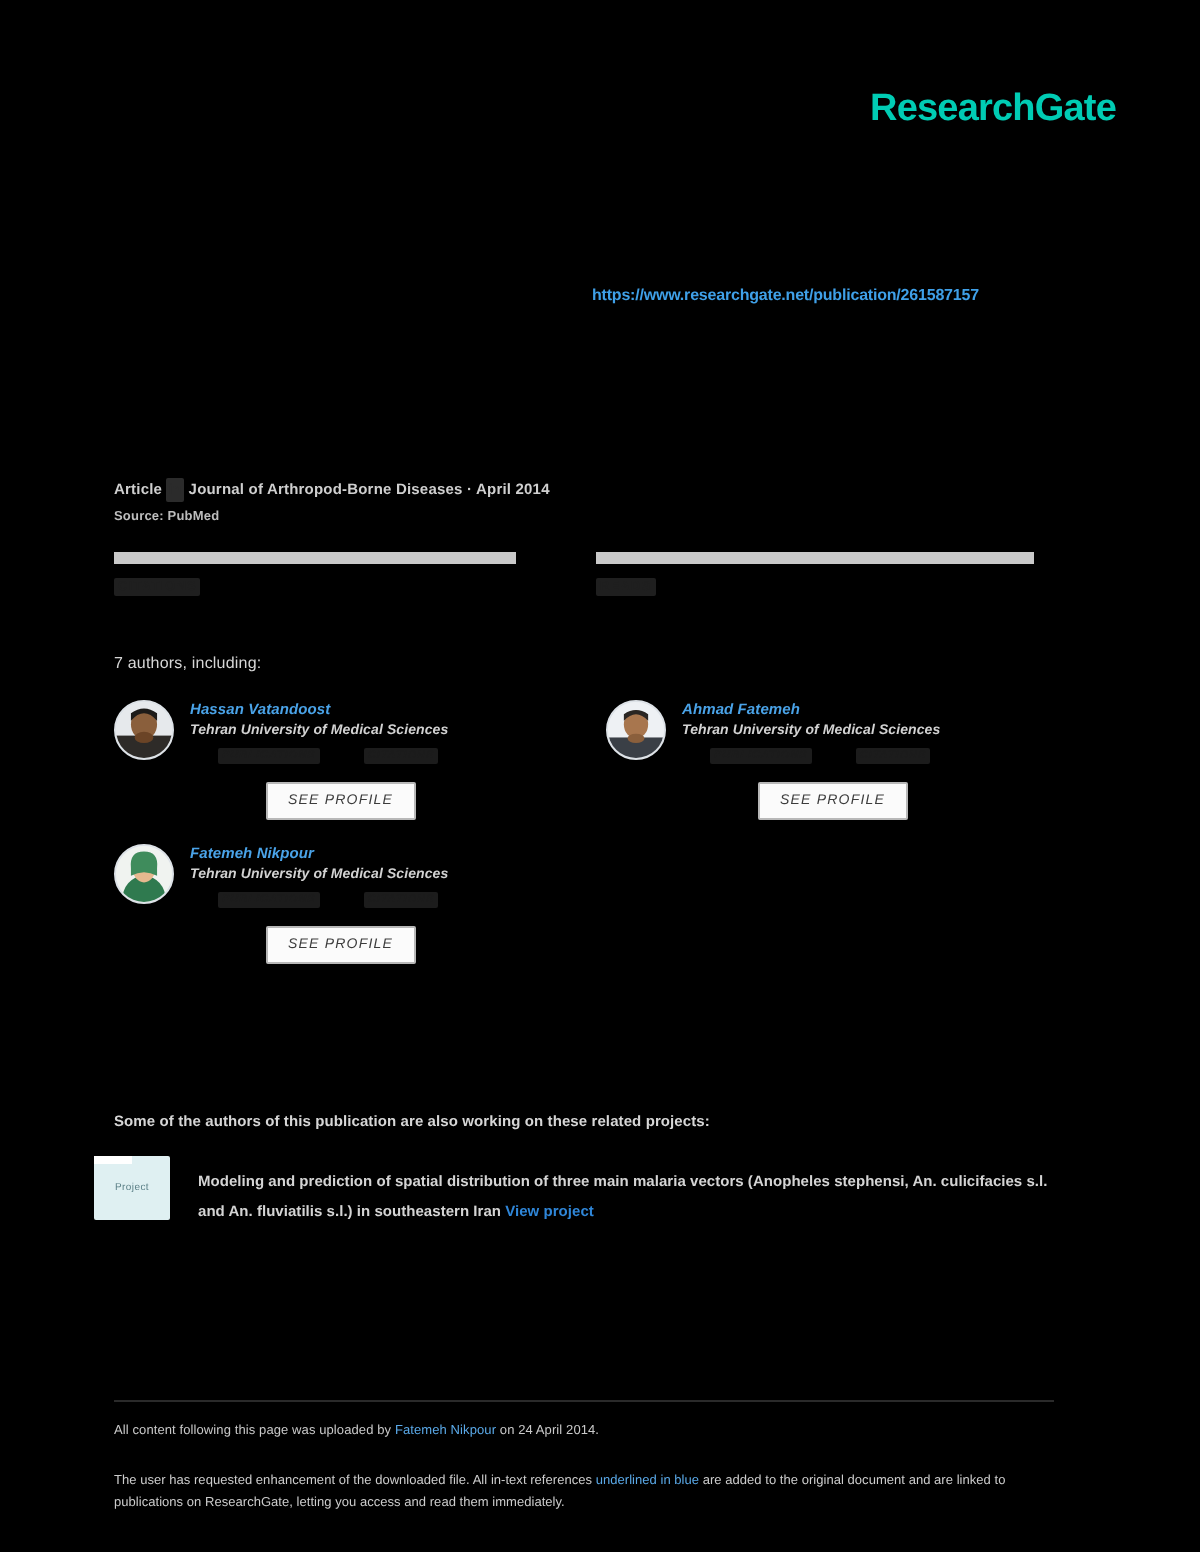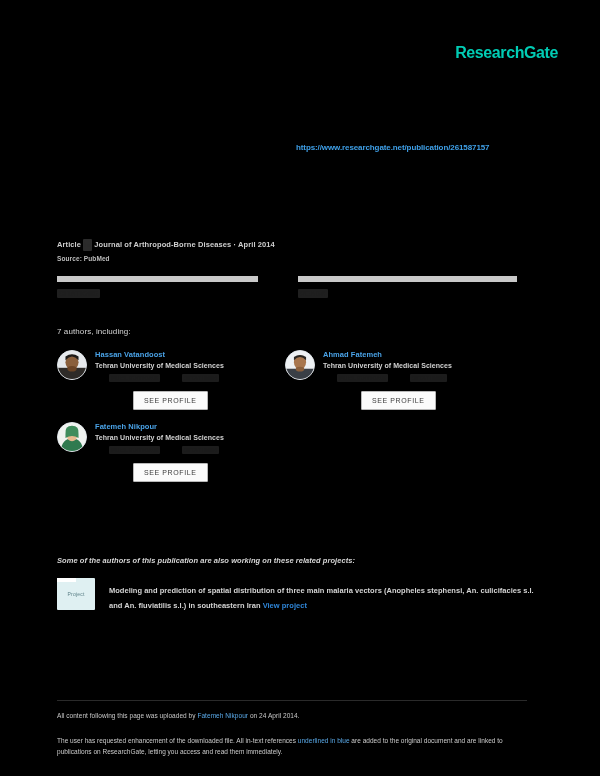--- a/index.html
+++ b/index.html
@@ -29,21 +29,21 @@
     position: absolute;
     top: 0;
     left: 0;
     width: 600px;
     height: 200px;
   }
   .rg-logo {
     position: absolute;
     right: 42px;
     top: 44px;
-    font-size: 16px;
+    font-size: 19px;
     font-weight: bold;
     letter-spacing: -0.4px;
     color: #00ccb4;
     white-space: nowrap;
   }
   .rg-url {
     position: absolute;
     left: 296px;
     top: 104px;
     font-size: 8px;
@@ -128,22 +128,23 @@
     letter-spacing: 0.1px;
   }
   .authors-grid {
     position: absolute;
     left: 57px;
     top: 350px;
     width: 470px;
   }
   .author-row {
     display: flex;
-    gap: 4px;
+    gap: 22px;
     margin-bottom: 12px;
+    font-style: italic;
   }
   .author-card {
     width: 224px;
     position: relative;
     display: flex;
     gap: 8px;
   }
   .avatar {
     width: 30px;
     height: 30px;
@@ -209,25 +210,24 @@
 
   
   .projects-intro {
     position: absolute;
     left: 57px;
     top: 556px;
     font-size: 7.5px;
     font-weight: bold;
     color: #d6d6d6;
     letter-spacing: 0.05px;
-    font-style: italic;
   }
   .projects {
     position: absolute;
-    left: 57px;
+    left: 47px;
     top: 578px;
     width: 480px;
   }
   .project-row {
     display: flex;
     gap: 14px;
     margin-bottom: 12px;
     align-items: flex-start;
   }
   .project-thumb {

